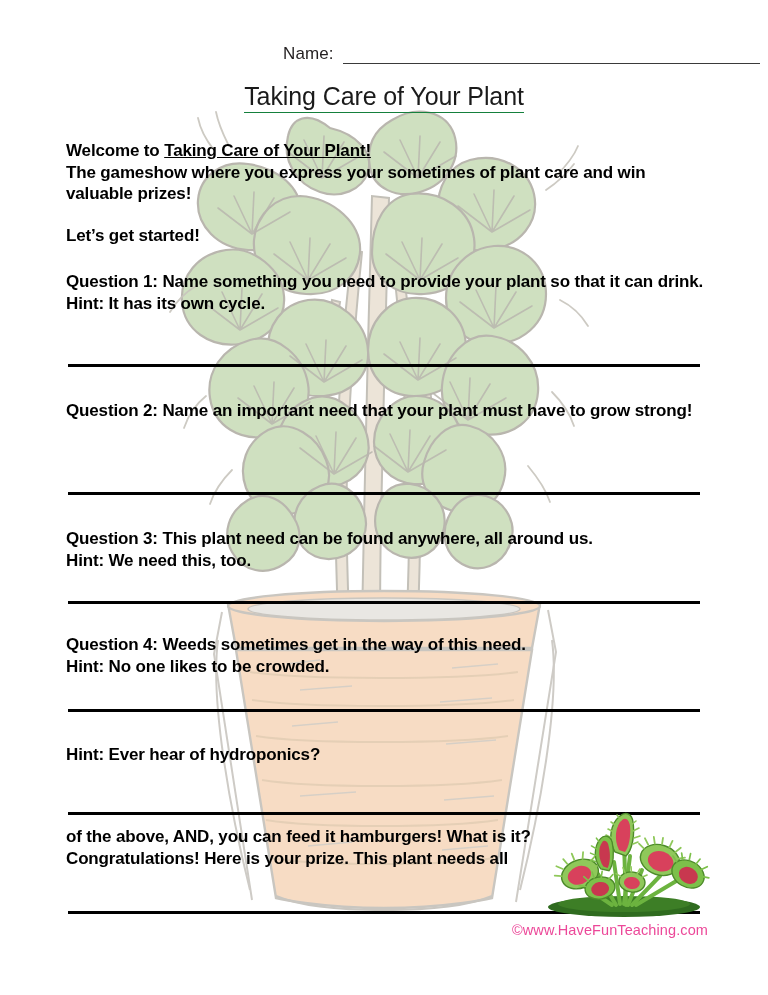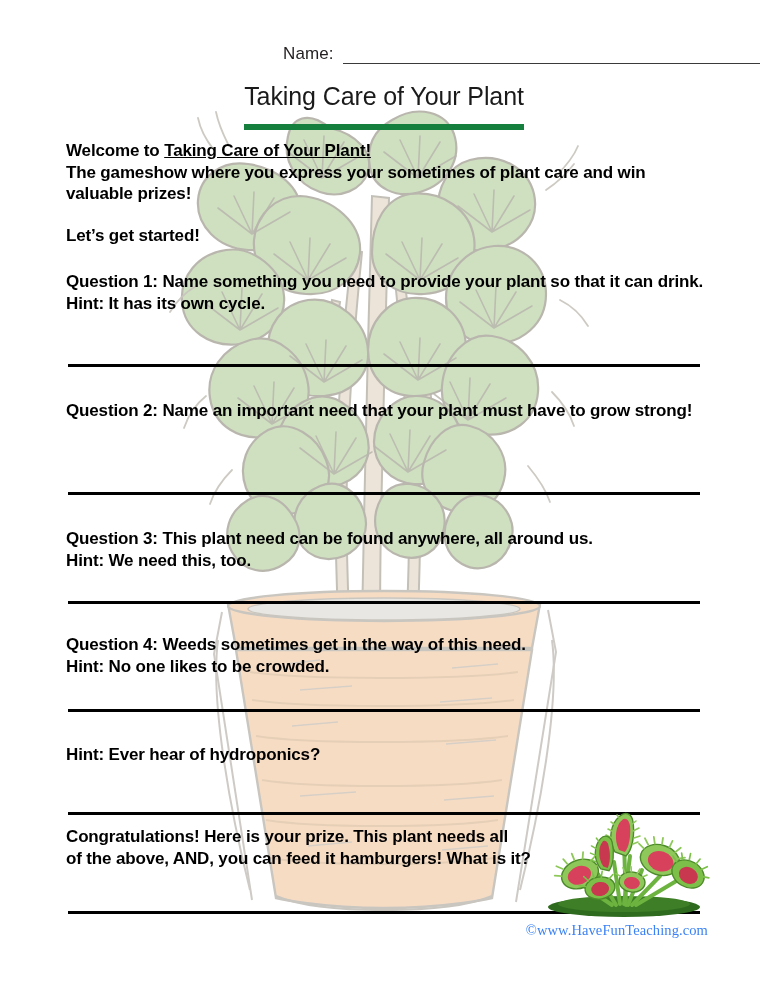--- a/index.html
+++ b/index.html
@@ -63,22 +63,22 @@
     left: 0;
     top: 82px;
     width: 768px;
     text-align: center;
     font-size: 25px;
     font-weight: 400;
     color: #1a1a1a;
     letter-spacing: -0.1px;
   }
   .page-title span {
-    border-bottom: 6px solid #15803d;
-    padding-bottom: 14px;
+    border-bottom: 1px solid #15803d;
+    padding-bottom: 2px;
   }
 
   .block {
     position: absolute;
     left: 66px;
     width: 640px;
     font-size: 17px;
     font-weight: bold;
     color: #000000;
     line-height: 21.5px;
@@ -95,23 +95,22 @@
     border-top: 3px solid #000000;
   }
 
   .footer-credit {
     position: absolute;
     left: 0;
     top: 922px;
     width: 708px;
     text-align: right;
     font-size: 14.5px;
-    color: #3b82f6;
+    color: #ec4899;
     letter-spacing: .1px;
-    font-family: Liberation Serif, serif;
   }
 
   
   #flytrap {
     position: absolute;
     left: 528px;
     top: 812px;
     width: 190px;
     height: 105px;
     z-index: 3;
@@ -273,22 +272,22 @@
       <p>Hint:  No one likes to be crowded.</p>
     </div>
     <div class="answer-line" style="top:709px;"></div>
 
     <div class="block" style="top:744px;">
       <p>Hint:  Ever hear of hydroponics?</p>
     </div>
     <div class="answer-line" style="top:812px;"></div>
 
     <div class="block" style="top:826px; width:560px;">
+      <p>of the above, AND, you can feed it hamburgers!  What is it?</p>
       <p>Congratulations!  Here is your prize.  This plant needs all</p>
-      <p>of the above, AND, you can feed it hamburgers!  What is it?</p>
     </div>
     <div class="answer-line" style="top:911px;"></div>
 
     <div class="footer-credit">©www.HaveFunTeaching.com</div>
   </div>
 
   <svg id="flytrap" viewBox="0 0 190 105">
 
     <ellipse cx="96" cy="95" rx="76" ry="10" fill="#2f6b1f"></ellipse>
     <ellipse cx="96" cy="92" rx="66" ry="8" fill="#3d7e26"></ellipse>

